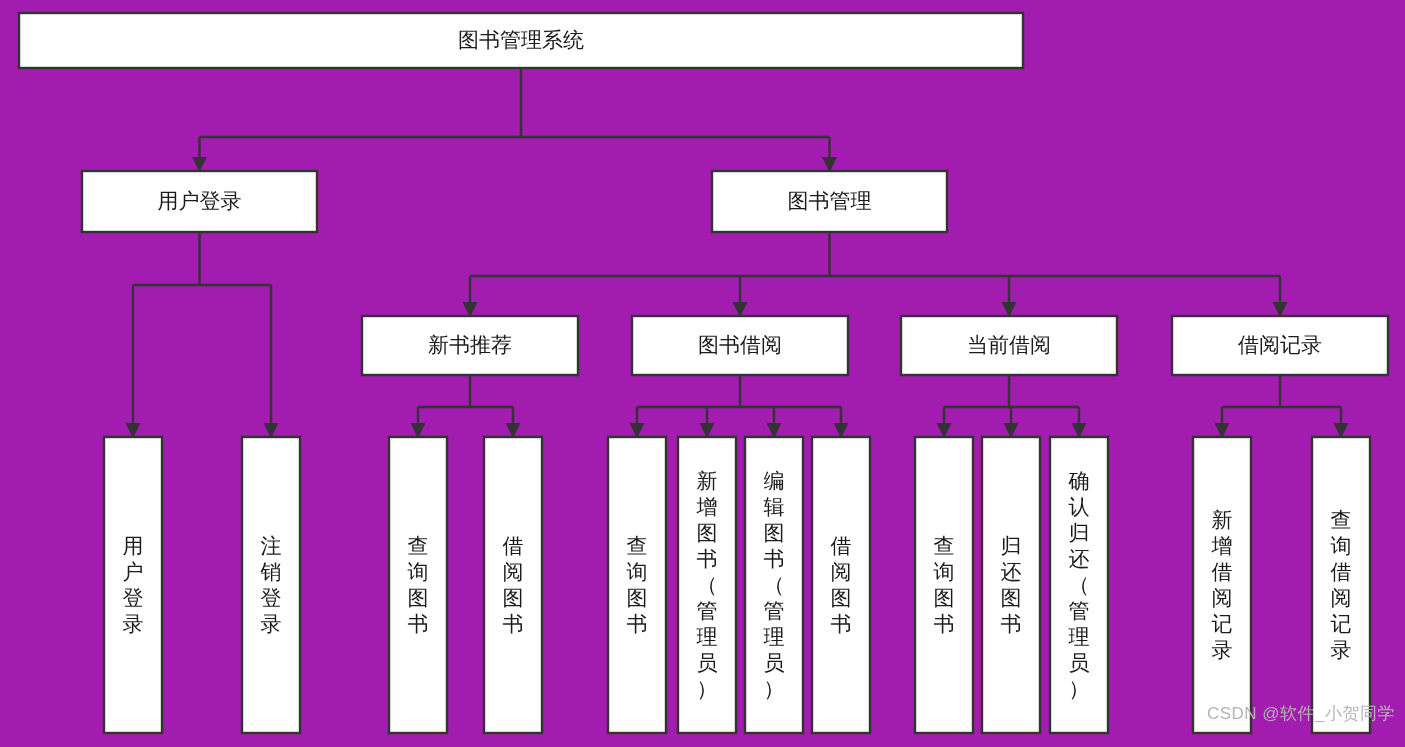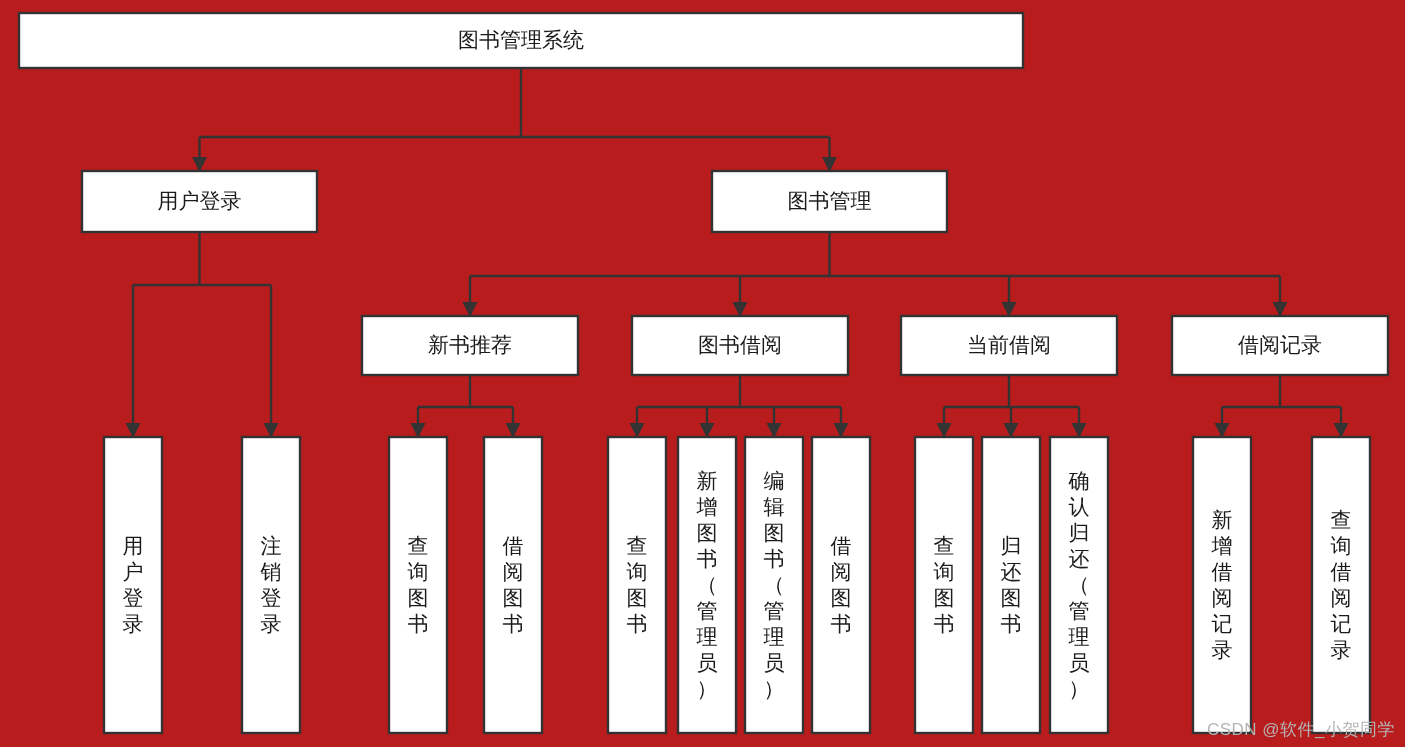--- a/index.html
+++ b/index.html
@@ -7,21 +7,21 @@
     padding: 0;
     background: #ffffff;
   }
   body {
     font-family: "Liberation Sans", "DejaVu Sans", sans-serif;
   }
   #diagram-root {
     position: relative;
     width: 1405px;
     height: 747px;
-    background: #b91c1c;
+    background: #a21caf;
     overflow: hidden;
   }
   svg#tree-svg {
     position: absolute;
     left: 0;
     top: 0;
     width: 1405px;
     height: 747px;
     display: block;
   }
@@ -49,21 +49,21 @@
   }
   .node-label-vertical {
     fill: #1b1b1b;
     font-family: "Liberation Sans", "DejaVu Sans", sans-serif;
     font-size: 21px;
     text-anchor: middle;
   }
   .watermark {
     position: absolute;
     right: 10px;
-    bottom: 6px;
+    bottom: 22px;
     font-family: "Liberation Sans", "DejaVu Sans", sans-serif;
     font-size: 17px;
     color: #b4b4b4;
     letter-spacing: 0.5px;
     white-space: nowrap;
     pointer-events: none;
   }
 </style>
 </head>
 <body>

